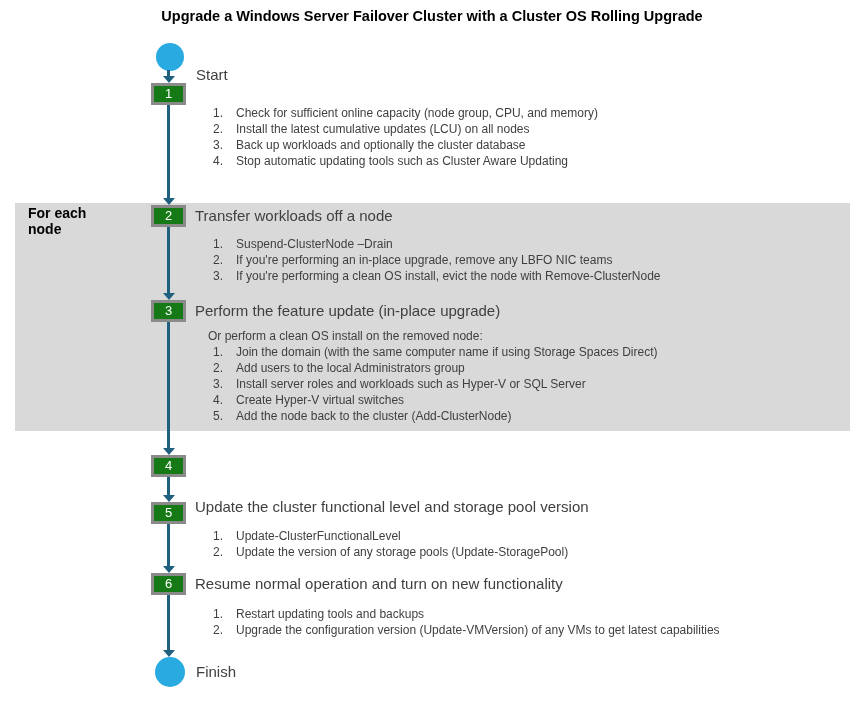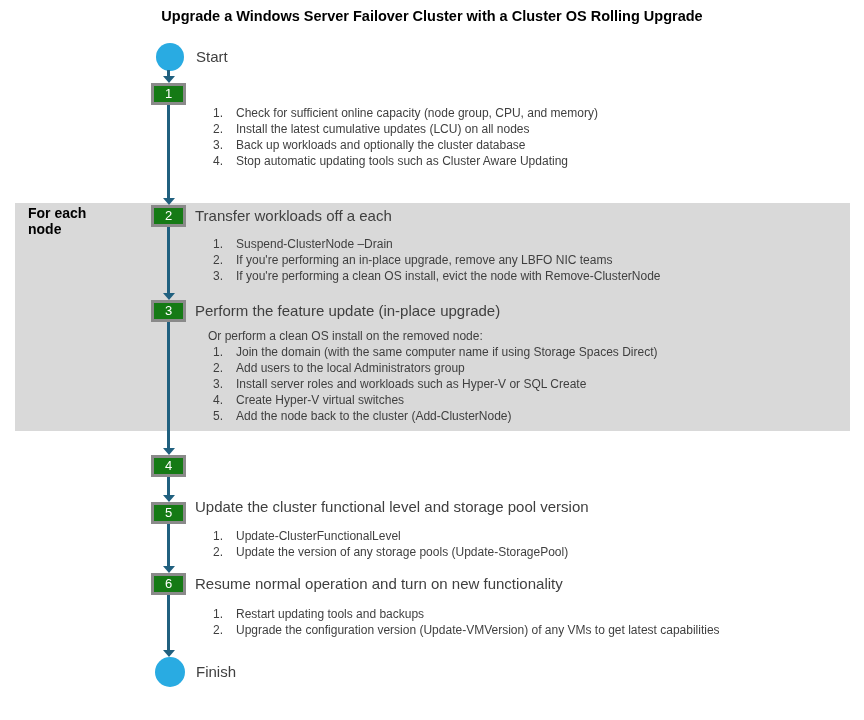--- a/index.html
+++ b/index.html
@@ -55,21 +55,21 @@
 <body>
 
 <div class="canvas">
 
   <div class="main-title">Upgrade a Windows Server Failover Cluster with a Cluster OS Rolling Upgrade</div>
 
   <div class="band"></div>
   <div class="band-label">For each node</div>
 
   <div class="node-circle" style="left:156px;top:43px;width:28px;height:28px"></div>
-  <div class="node-label" style="top:43px;line-height:28px">Start</div>
+  <div class="node-label" style="top:61px;line-height:28px">Start</div>
 
   <div class="arrow" style="top:70px;height:13px">
     <div class="shaft"></div>
     <div class="head"></div>
   </div>
   <div class="arrow" style="top:105px;height:100px">
     <div class="shaft"></div>
     <div class="head"></div>
   </div>
   <div class="arrow" style="top:227px;height:73px">
@@ -107,21 +107,21 @@
       <span class="num">3.</span>
       <span class="it">Back up workloads and optionally the cluster database</span>
       </div>
     <div class="li">
       <span class="num">4.</span>
       <span class="it">Stop automatic updating tools such as Cluster Aware Updating</span>
       </div>
   </div>
 
   <div class="badge" style="top:205px">2</div>
-  <div class="step-title" style="top:205px">Transfer workloads off a each</div>
+  <div class="step-title" style="top:205px">Transfer workloads off a node</div>
   <div class="list" style="top:236px">
     <div class="li">
       <span class="num">1.</span>
       <span class="it">Suspend-ClusterNode –Drain</span>
       </div>
     <div class="li">
       <span class="num">2.</span>
       <span class="it">If you're performing an in-place upgrade, remove any LBFO NIC teams</span>
       </div>
     <div class="li">
@@ -137,21 +137,21 @@
     <div class="li">
       <span class="num">1.</span>
       <span class="it">Join the domain (with the same computer name if using Storage Spaces Direct)</span>
       </div>
     <div class="li">
       <span class="num">2.</span>
       <span class="it">Add users to the local Administrators group</span>
       </div>
     <div class="li">
       <span class="num">3.</span>
-      <span class="it">Install server roles and workloads such as Hyper-V or SQL Create</span>
+      <span class="it">Install server roles and workloads such as Hyper-V or SQL Server</span>
       </div>
     <div class="li">
       <span class="num">4.</span>
       <span class="it">Create Hyper-V virtual switches</span>
       </div>
     <div class="li">
       <span class="num">5.</span>
       <span class="it">Add the node back to the cluster (Add-ClusterNode)</span>
       </div>
   </div>

